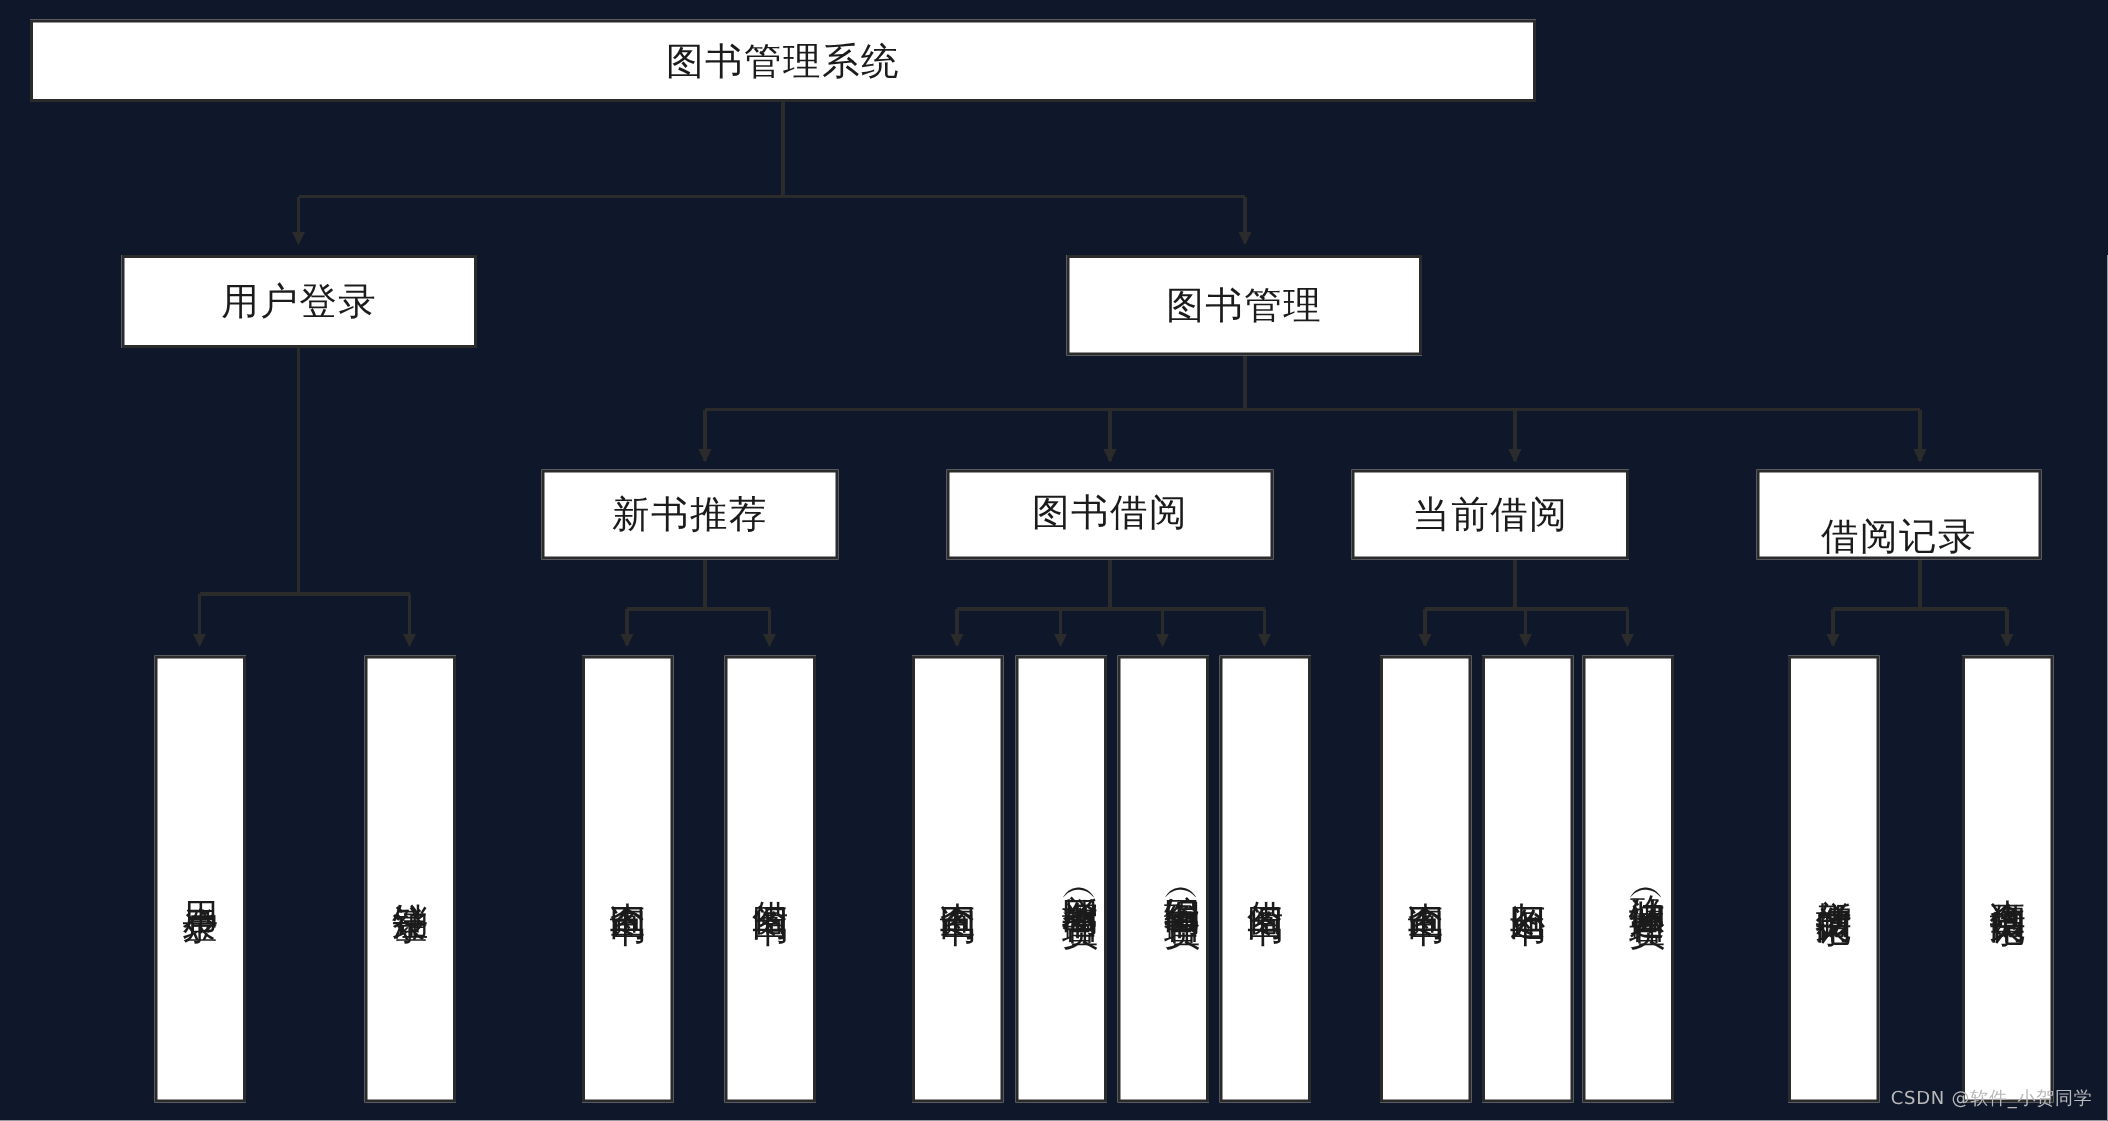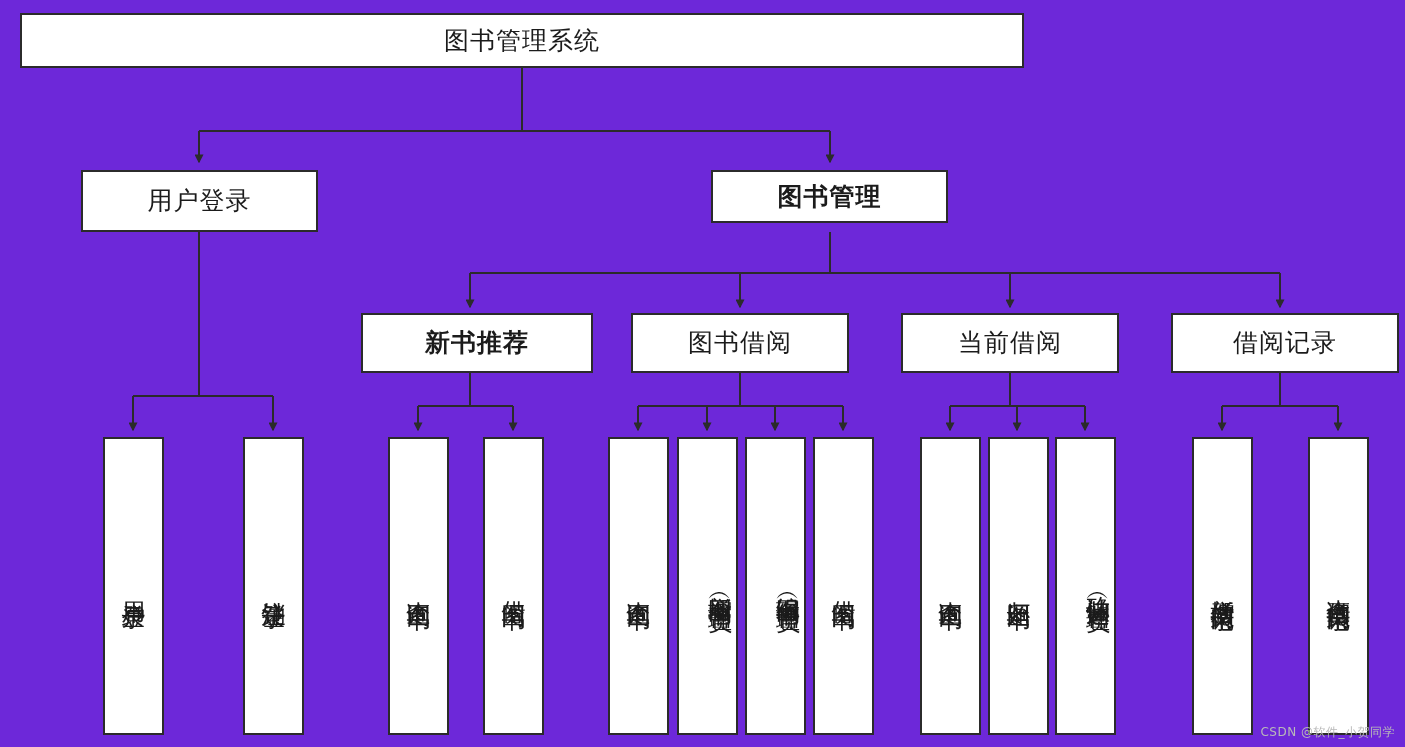--- a/index.html
+++ b/index.html
@@ -7,21 +7,21 @@
     padding: 0;
     background: #ffffff;
   }
   body {
     font-family: "DejaVu Sans", "Liberation Sans", sans-serif;
   }
   #canvas {
     position: relative;
     width: 1405px;
     height: 747px;
-    background: #6d28d9;
+    background: #0f172a;
     overflow: hidden;
   }
   #edges {
     position: absolute;
     left: 0;
     top: 0;
     width: 1405px;
     height: 747px;
   }
   .node {
@@ -126,37 +126,37 @@
   </svg>
 
   <div class="node h" style="left:20px; top:13px; width:1004px; height:55px;">
     <span class="node-label">图书管理系统</span>
   </div>
 
   <div class="node h" style="left:81px; top:170px; width:237px; height:62px;">
     <span class="node-label">用户登录</span>
   </div>
 
-  <div class="node h" style="left:711px; top:170px; width:237px; height:53px;font-weight:bold;">
+  <div class="node h" style="left:711px; top:170px; width:237px; height:67px;">
     <span class="node-label">图书管理</span>
   </div>
 
-  <div class="node h" style="left:361px; top:313px; width:232px; height:60px;font-weight:bold;">
+  <div class="node h" style="left:361px; top:313px; width:198px; height:60px;">
     <span class="node-label">新书推荐</span>
   </div>
 
   <div class="node h" style="left:631px; top:313px; width:218px; height:60px;font-family:Liberation Serif, serif;">
     <span class="node-label">图书借阅</span>
   </div>
 
-  <div class="node h" style="left:901px; top:313px; width:218px; height:60px;">
+  <div class="node h" style="left:901px; top:313px; width:185px; height:60px;">
     <span class="node-label">当前借阅</span>
   </div>
 
-  <div class="node h" style="left:1171px; top:313px; width:228px; height:60px;">
+  <div class="node h" style="left:1171px; top:313px; width:190px; height:60px;align-items:flex-end;">
     <span class="node-label">借阅记录</span>
   </div>
 
   <div class="node v" style="left:103px; top:437px; width:61px; height:298px; align-items:center;">
     <span class="node-label">用户登录</span>
   </div>
 
   <div class="node v" style="left:243px; top:437px; width:61px; height:298px; align-items:center;">
     <span class="node-label">注销登录</span>
   </div>

